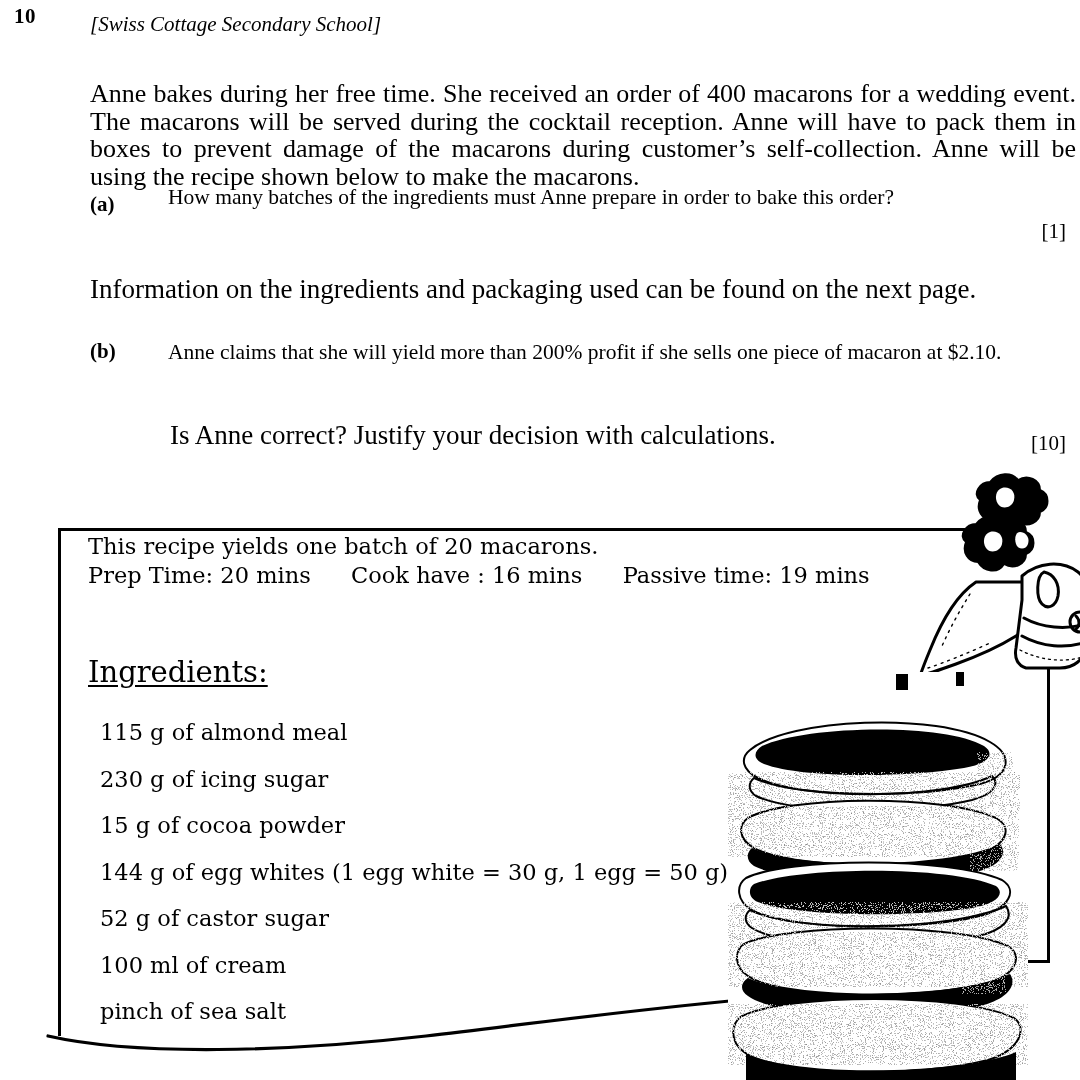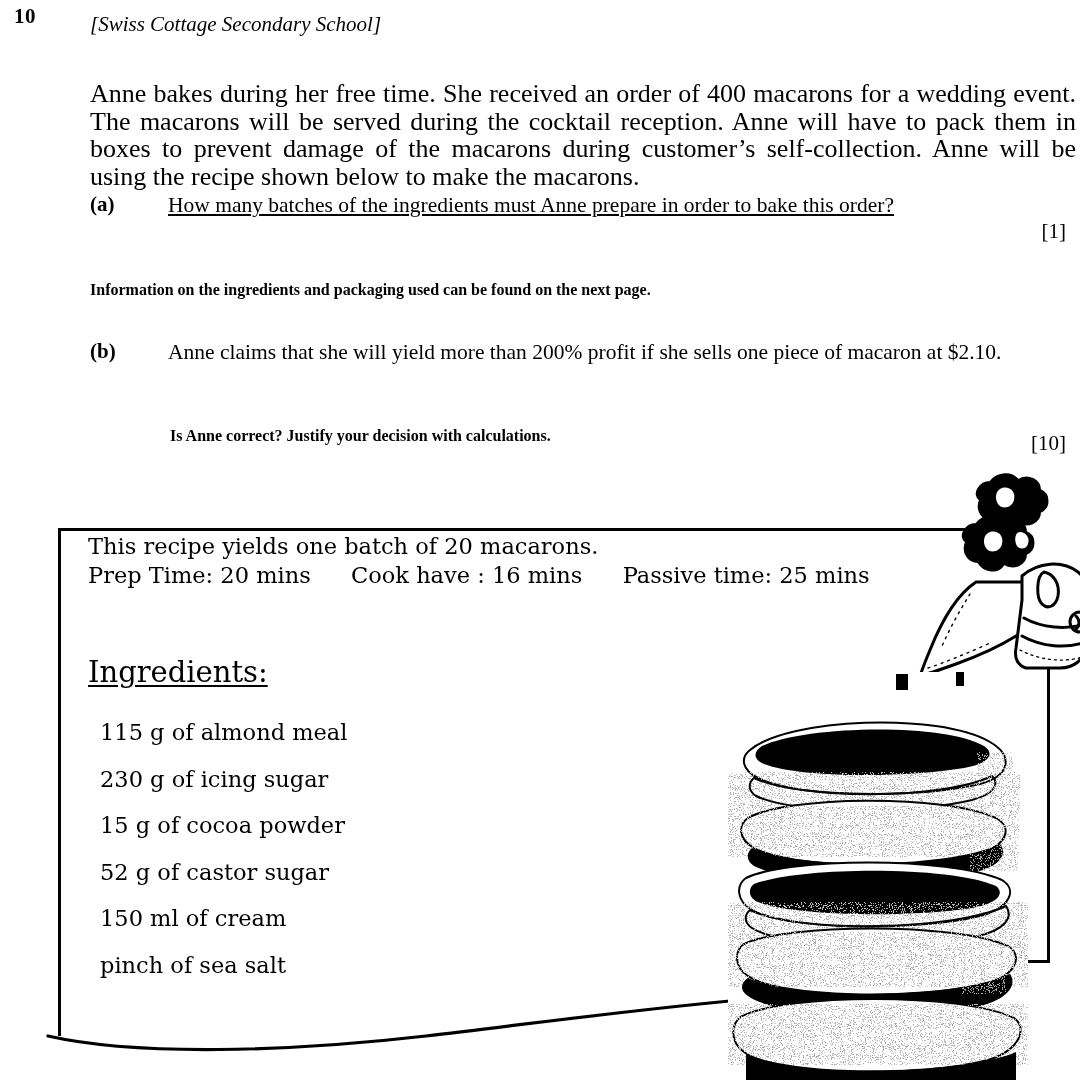--- a/index.html
+++ b/index.html
@@ -59,28 +59,27 @@
     text-align: justify;
     text-justify: inter-word;
   }
   .marks {
     position: absolute;
     font-size: 21px;
     text-align: right;
   }
   .plain-line {
     position: absolute;
-    font-size: 16px;
+    font-size: 27px;
     line-height: 27.5px;
     white-space: nowrap;
-    font-weight: bold;
   }
 
   #part-a-label { left: 90px; top: 192px; }
-  #part-a-text  { left: 168px; top: 192px; width: 908px; text-decoration: underline; }
+  #part-a-text  { left: 168px; top: 184px; width: 908px; }
   #part-a-marks { left: 956px; top: 219px; width: 110px; }
 
   #info-line    { left: 90px; top: 276px; }
 
   #part-b-label { left: 90px; top: 339px; }
   #part-b-text  { left: 168px; top: 339px; width: 900px; }
   #part-b-q     { left: 170px; top: 422px; }
   #part-b-marks { left: 956px; top: 431px; width: 110px; }
 
   
@@ -193,31 +192,32 @@
   <div class="recipe-text" id="recipe-yield">This recipe yields one batch of 20 macarons.</div>
 
   <div class="recipe-text" id="recipe-times">
     <span>Prep Time:</span>
     <b>20 mins</b>
     <span class="time-gap"></span>
     <span>Cook have :</span>
     <b>16 mins</b>
     <span class="time-gap"></span>
     <span>Passive time:</span>
-    <b>25 mins</b>
+    <b>19 mins</b>
   </div>
 
   <div class="recipe-text" id="ingredients-heading">Ingredients:</div>
 
   <ul class="recipe-text" id="ingredient-list">
     <li>115 g of almond meal</li>
     <li>230 g of icing sugar</li>
     <li>15 g of cocoa powder</li>
+    <li>144 g of egg whites (1 egg white = 30 g, 1 egg = 50 g)</li>
     <li>52 g of castor sugar</li>
-    <li>150 ml of cream</li>
+    <li>100 ml of cream</li>
     <li>pinch of sea salt</li>
   </ul>
 
   <svg id="bottom-curve" viewBox="0 0 720 80">
     <path d="M2,56 C90,76 240,72 380,56 C490,43 600,28 716,18" fill="none" stroke="#000" stroke-width="3.2" stroke-linecap="round"></path>
   </svg>
 
   <svg id="piping-illustration" viewBox="0 0 186 220">
     <g fill="none" stroke="#000" stroke-width="3" stroke-linejoin="round" stroke-linecap="round">
 

